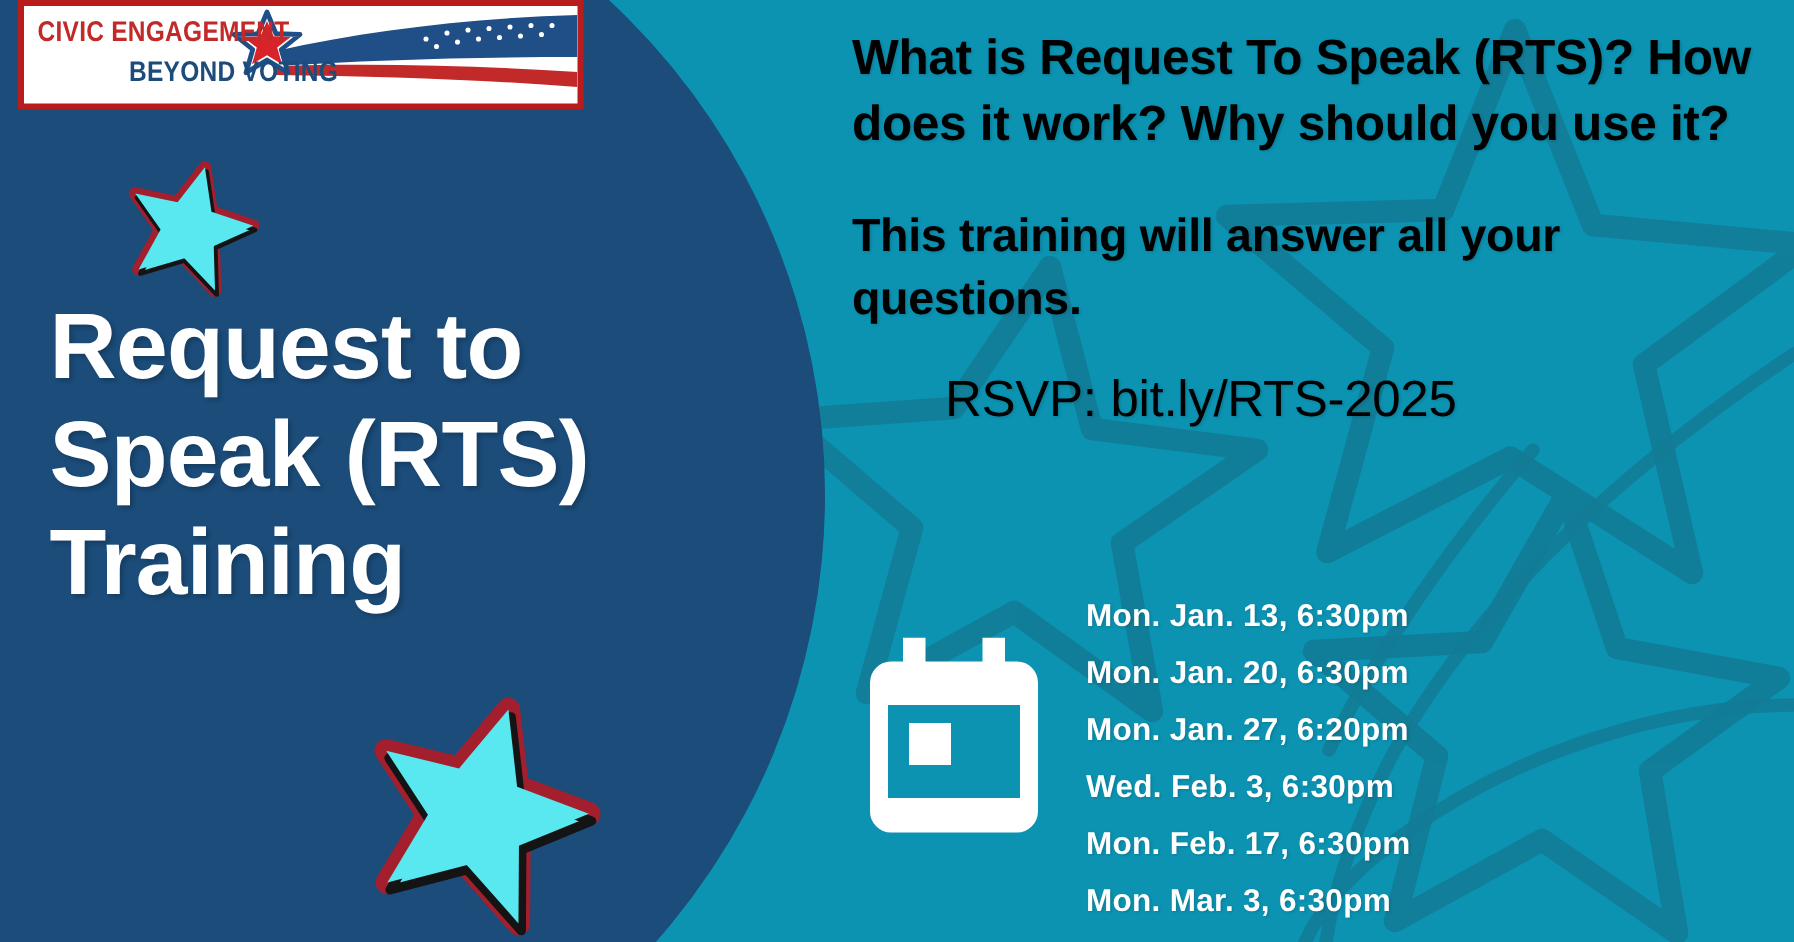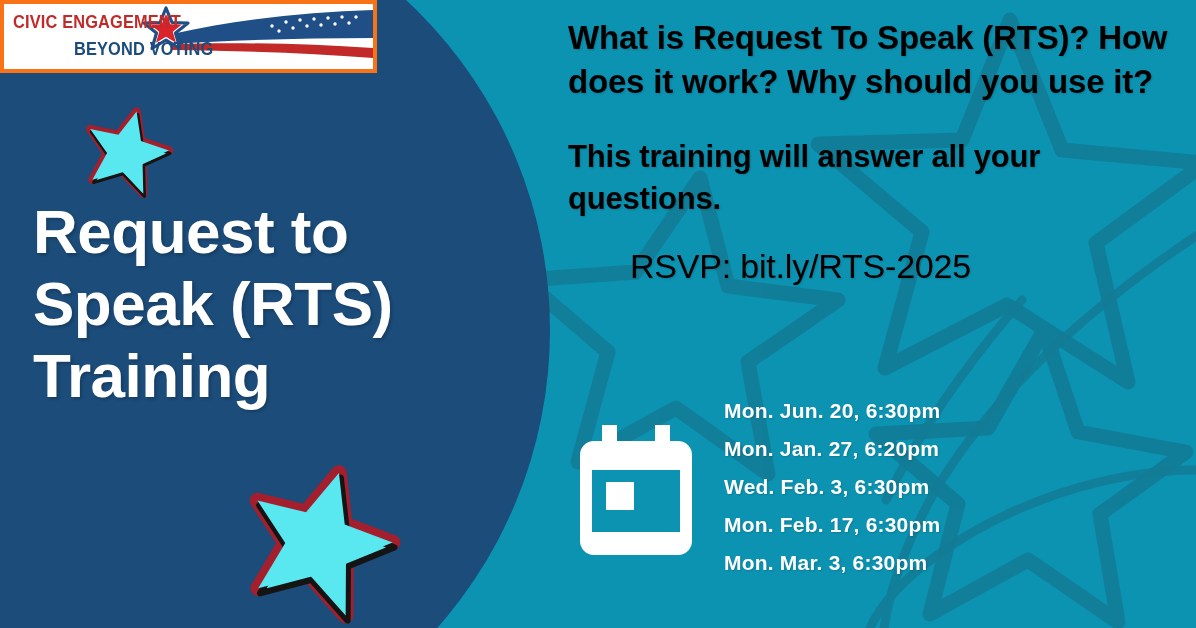--- a/index.html
+++ b/index.html
@@ -32,25 +32,25 @@
     top: -120px;
     width: 900px;
     height: 900px;
     border-radius: 50%;
     background: #1b4c7a;
   }
 
   
   .logo-band {
     position: absolute;
-    left: 0;
+    left: 12px;
     top: 0;
     width: 377px;
     height: 73px;
-    background: #f97316;
+    background: #b91c1c;
     padding: 4px;
     box-sizing: border-box;
   }
   .logo-inner {
     position: relative;
     width: 100%;
     height: 100%;
     background: #ffffff;
     overflow: hidden;
   }
@@ -230,20 +230,21 @@
     <rect x="22" y="0" width="15" height="22" fill="#ffffff"></rect>
     <rect x="75" y="0" width="15" height="22" fill="#ffffff"></rect>
 
     <path d="M14 16 h84 a14 14 0 0 1 14 14 v86 a14 14 0 0 1 -14 14 h-84 a14 14 0 0 1 -14 -14 v-86 a14 14 0 0 1 14 -14 z
              M12 45 h88 v62 h-88 z" fill="#ffffff" fill-rule="evenodd"></path>
 
     <rect x="26" y="57" width="28" height="28" fill="#ffffff"></rect>
   </svg>
 
   <div class="dates">
-    <div>Mon. Jun. 20, 6:30pm</div>
+    <div>Mon. Jan. 13, 6:30pm</div>
+    <div>Mon. Jan. 20, 6:30pm</div>
     <div>Mon. Jan. 27, 6:20pm</div>
     <div>Wed. Feb. 3, 6:30pm</div>
     <div>Mon. Feb. 17, 6:30pm</div>
     <div>Mon. Mar. 3, 6:30pm</div>
   </div>
 
 </div>
 
 </body></html>

